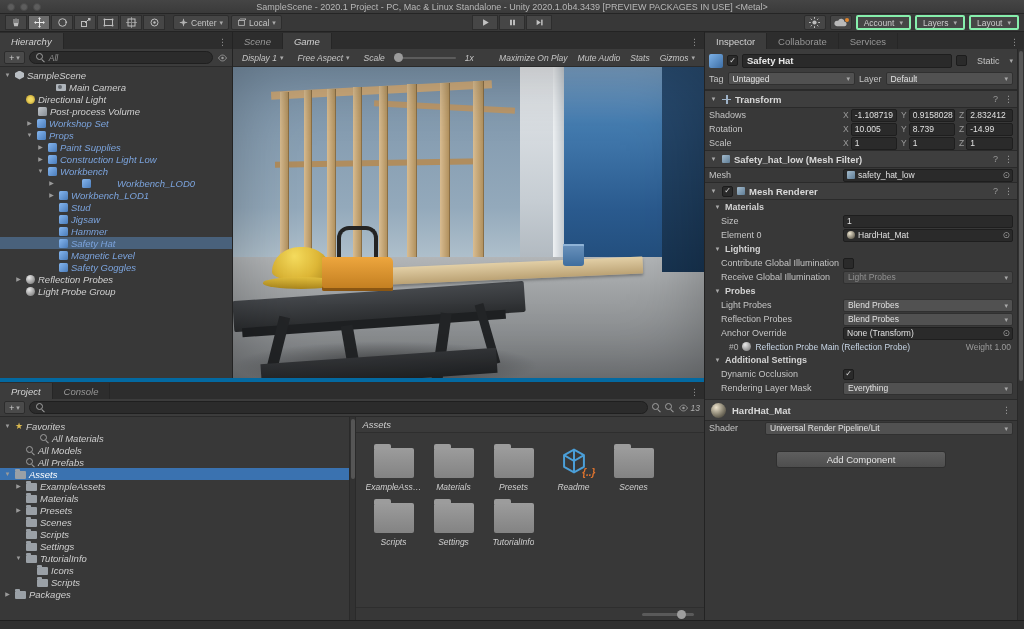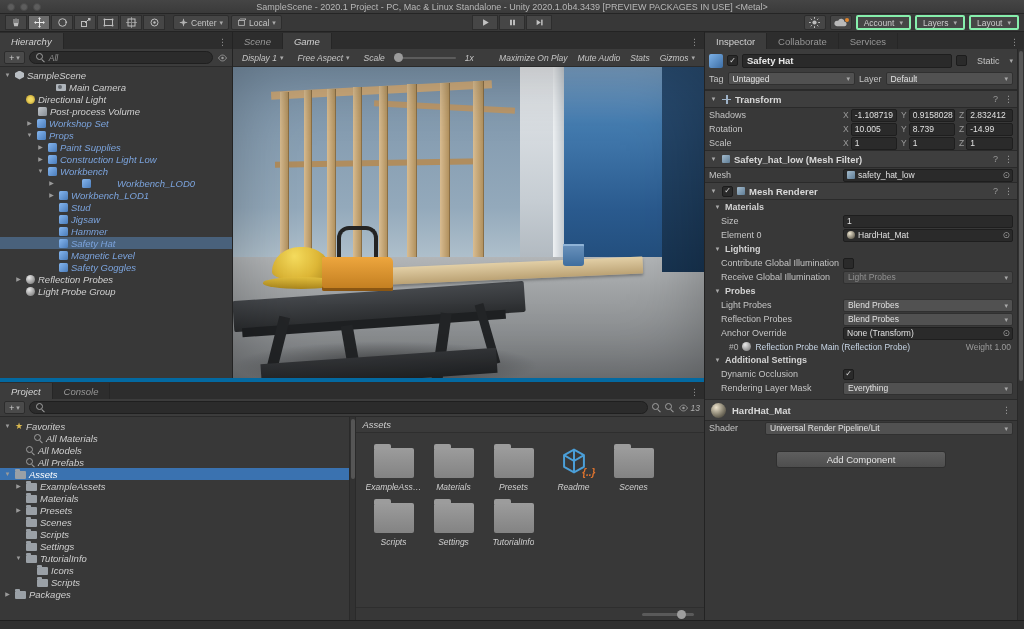--- a/index.html
+++ b/index.html
@@ -541,21 +541,21 @@
             <span>13</span>
           </div>
         </div>
         <div class="project-content">
           <div class="tree proj-tree">
               <div class="tree-row" style="padding-left: 3px;">
                 <span class="arrow">▼</span>
                 <span class="ticon star">★</span>
                 <span class="lbl">Favorites</span>
               </div>
-              <div class="tree-row" style="padding-left: 22px;">
+              <div class="tree-row" style="padding-left: 28px;">
                 <span class="arrow"></span>
                 <span class="ticon magicon"></span>
                 <span class="lbl">All Materials</span>
               </div>
               <div class="tree-row" style="padding-left: 14px;">
                 <span class="arrow"></span>
                 <span class="ticon magicon"></span>
                 <span class="lbl">All Models</span>
               </div>
               <div class="tree-row" style="padding-left: 14px;">

